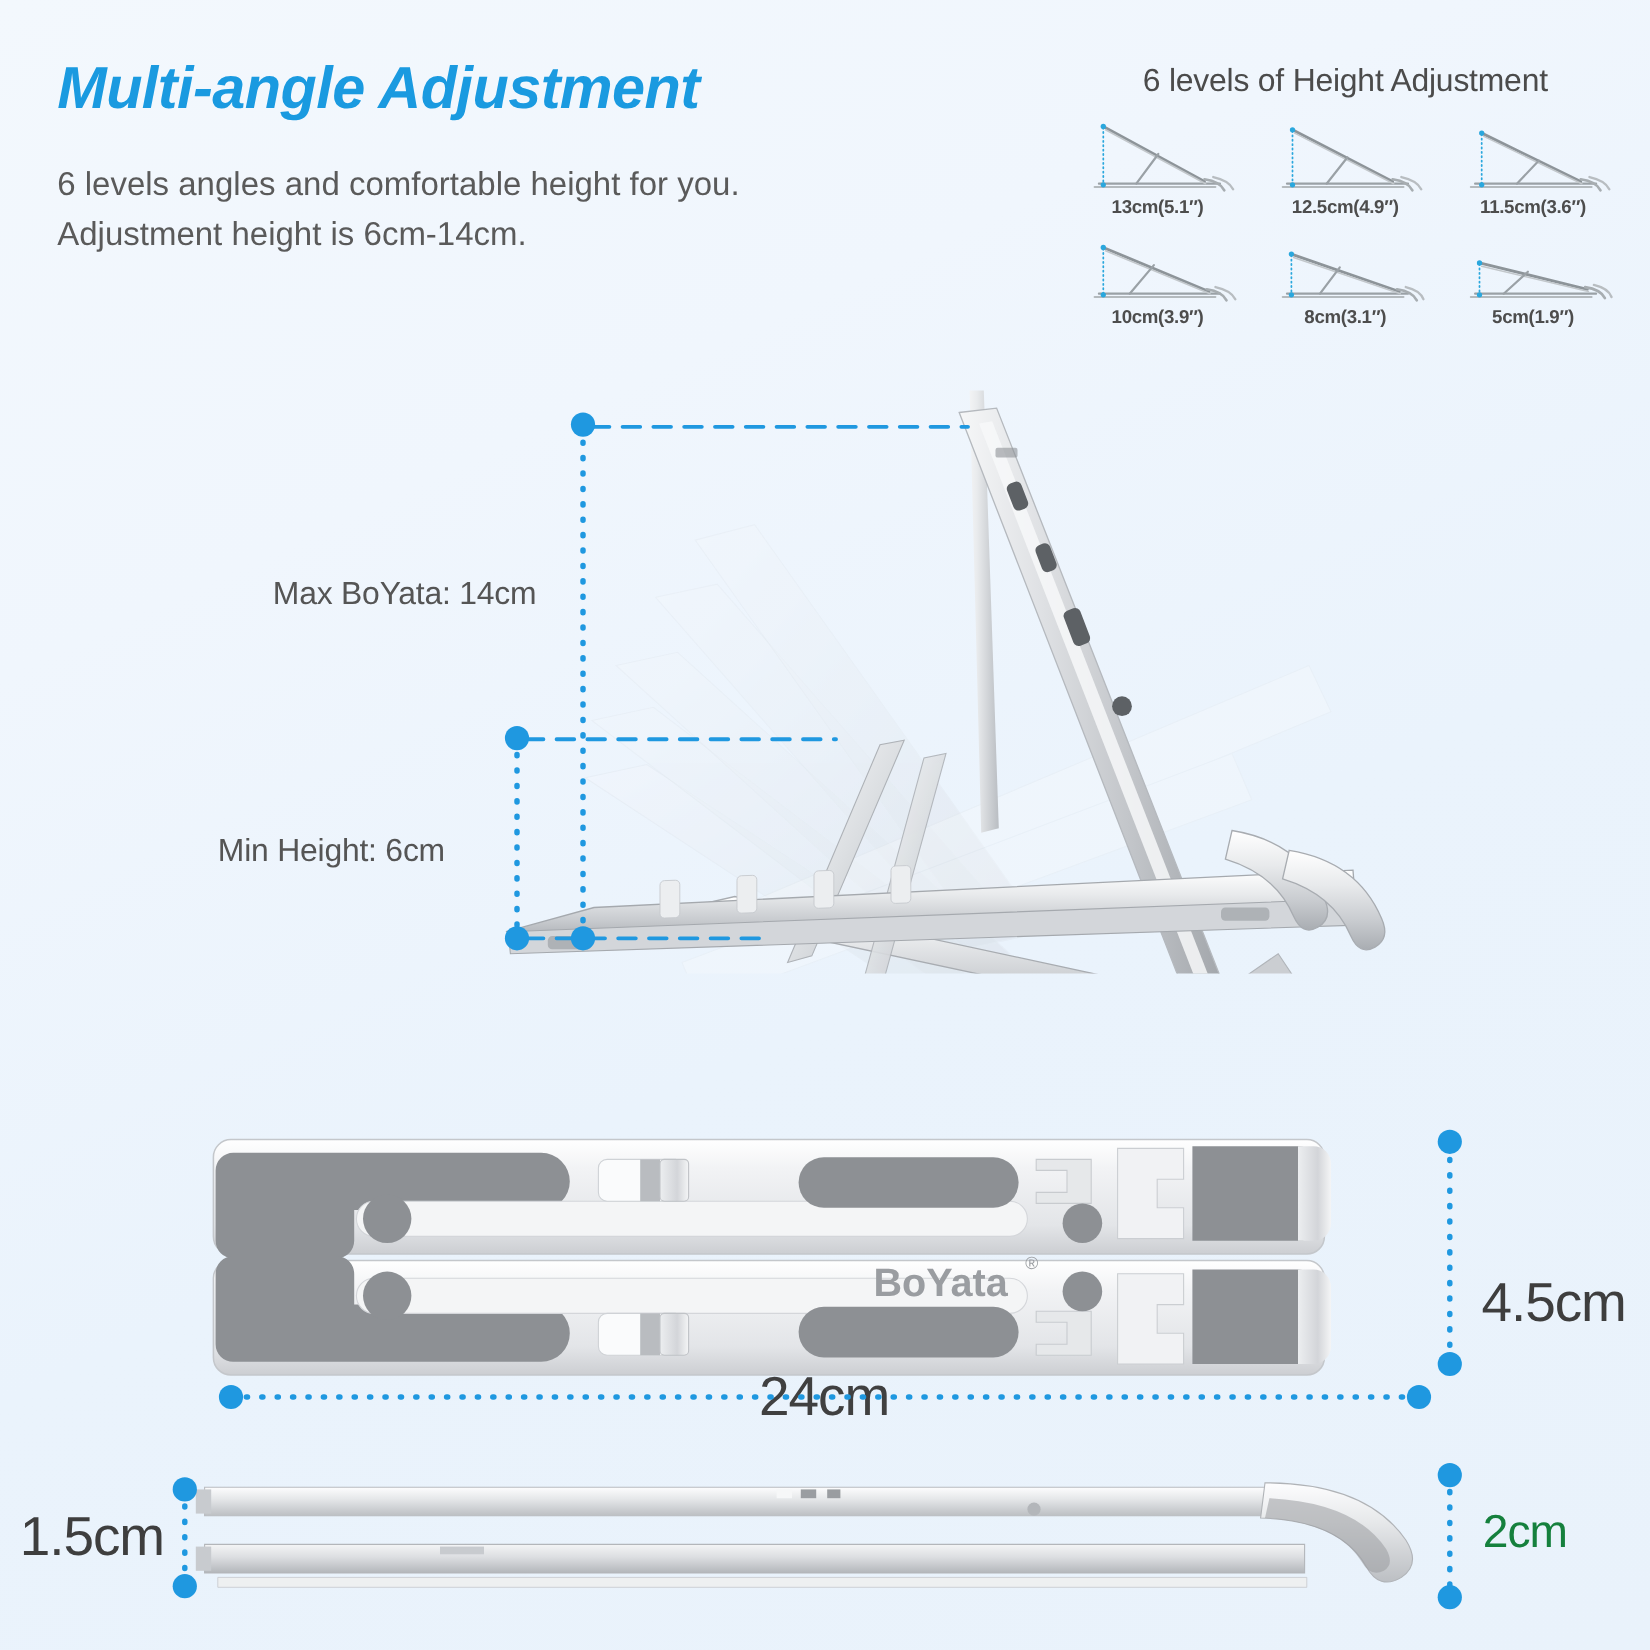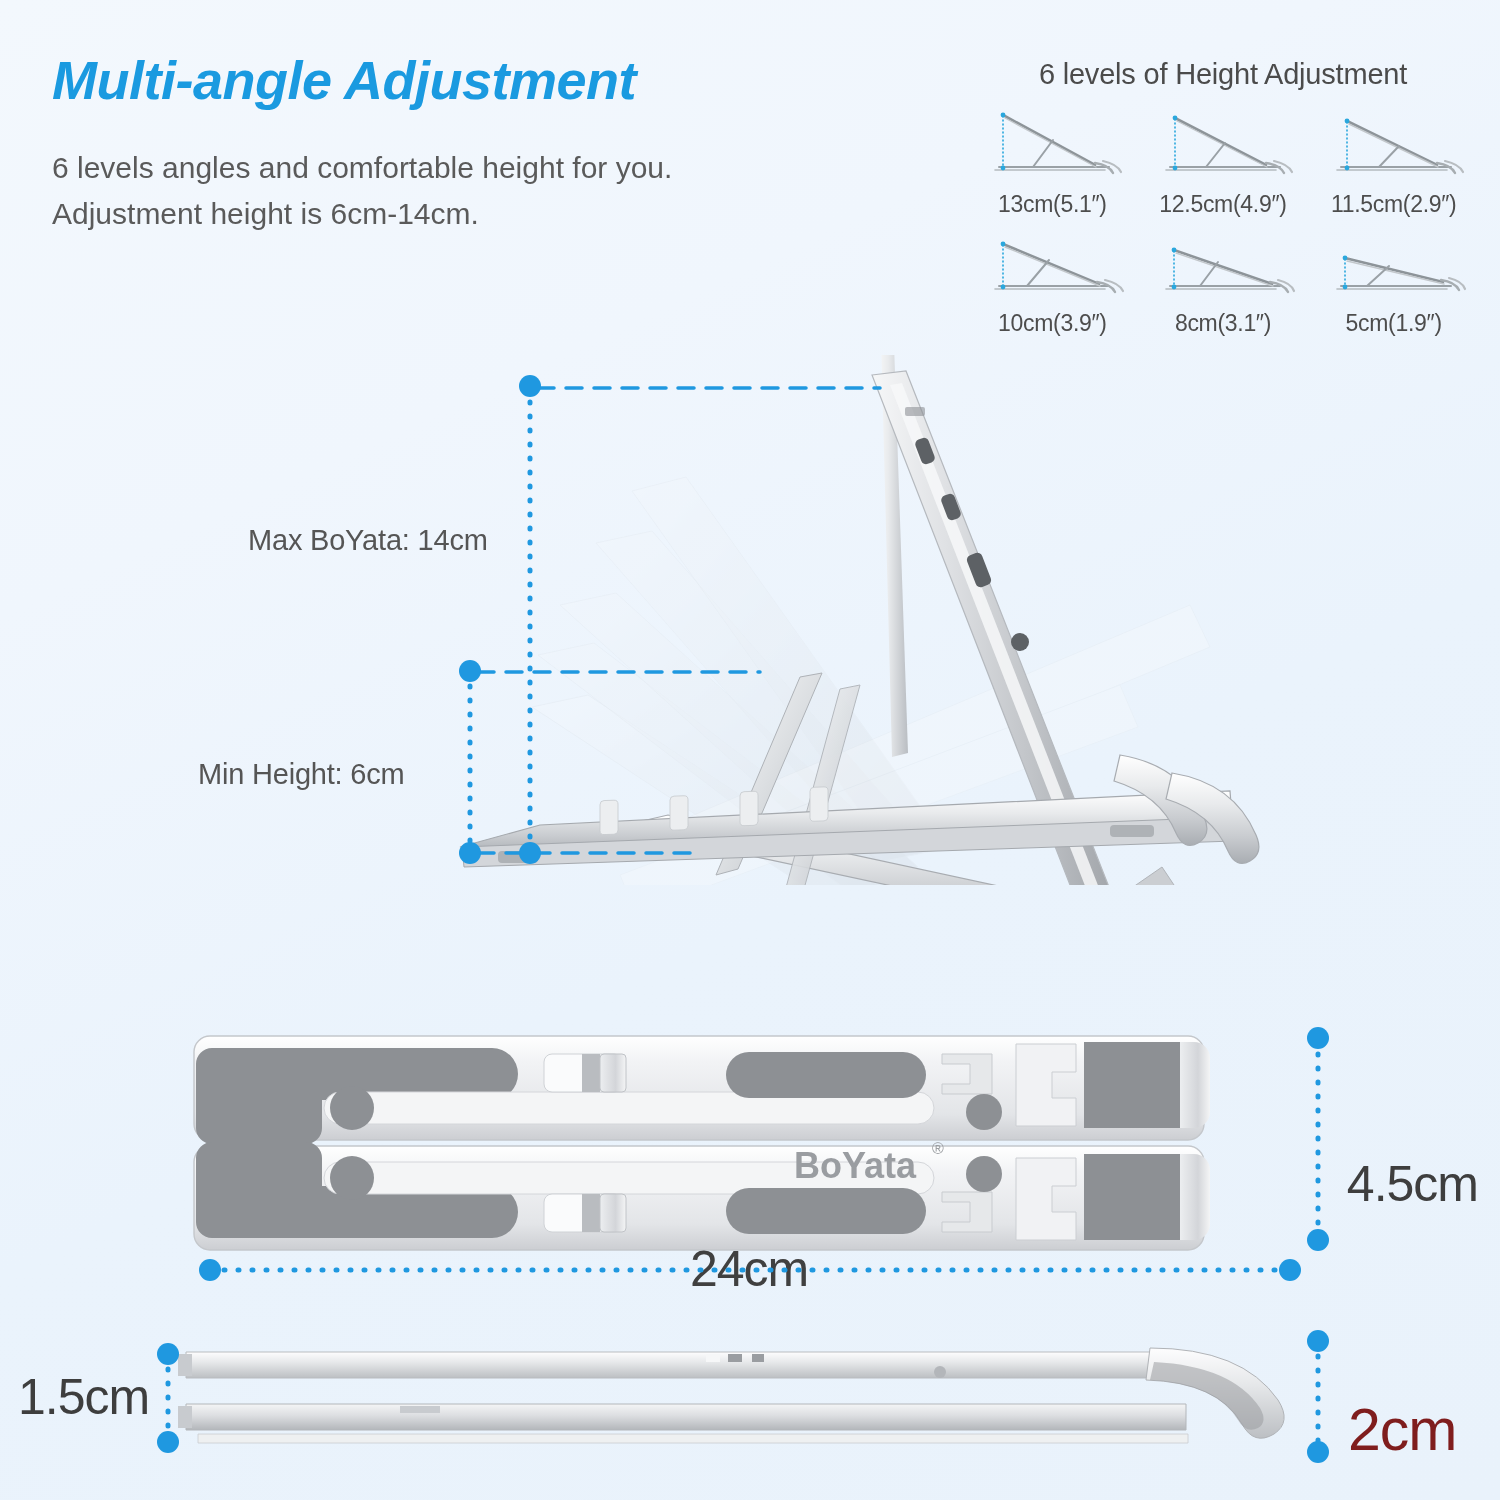--- a/index.html
+++ b/index.html
@@ -48,25 +48,26 @@
   #levels-grid {
     margin-top: 14px;
     display: grid;
     grid-template-columns: repeat(3, 1fr);
     row-gap: 6px;
     column-gap: 2px;
   }
   .level-cell { display:flex; flex-direction:column; align-items:center; }
   .level-icon { width: 150px; height: 72px; display:block; }
   .level-label {
-    font-size: 23px;
+    font-size: 17px;
     color: #4d4d4d;
-    margin-top: 14px;
+    margin-top: 2px;
     white-space: nowrap;
     letter-spacing: -0.3px;
+    font-weight: bold;
   }
 
   
   #hero { left: 420px; top: 355px; width: 1060px; height: 530px; }
   #hero svg { width:100%; height:100%; display:block; }
 
   
   .dim-text {
     font-size: 29px;
     color: #555;
@@ -81,21 +82,21 @@
   #topview svg { width:100%; height:100%; display:block; }
 
   #label-45 { right: 22px; top: 1155px; font-size: 50px; color:#3e3e3e; letter-spacing:-1px; }
   #label-24 { left: 690px; top: 1240px; font-size: 50px; color:#404040; letter-spacing:-1px; }
 
   
   #sideview { left: 150px; top: 1330px; width: 1180px; height: 150px; }
   #sideview svg { width:100%; height:100%; display:block; }
 
   #label-15 { left: 18px; top: 1368px; font-size: 50px; color:#3e3e3e; letter-spacing:-1px; }
-  #label-2  { left: 1348px; top: 1396px; font-size: 59px; color:#7f1d1d; letter-spacing:-1px; }
+  #label-2  { left: 1348px; top: 1368px; font-size: 42px; color:#15803d; letter-spacing:-1px; }
 
   
   #guides { position:absolute; inset:0; width:1500px; height:1500px; pointer-events:none; }
 </style>
 </head>
 <body>
 
 <div class="stage">
 
   <div class="abs" id="headline">
@@ -160,21 +161,21 @@
             <path d="M60 62 L80 41" stroke="#9aa1a6" stroke-width="2"></path>
             <path d="M118 58 q14 2 18 10" stroke="#a7adb1" stroke-width="2.4"></path>
             <path d="M126 56 q14 3 18 11" stroke="#b8bdc1" stroke-width="2.2"></path>
           </g>
           <g stroke="#2aa7dd" stroke-width="1.6" stroke-dasharray="1 3" stroke-linecap="round">
             <line x1="28" y1="17" x2="28" y2="63"></line>
           </g>
           <circle cx="28" cy="16" r="2.4" fill="#2aa7dd"></circle>
           <circle cx="28" cy="63" r="2.4" fill="#2aa7dd"></circle>
         </svg>
-        <div class="level-label">11.5cm(2.9″)</div>
+        <div class="level-label">11.5cm(3.6″)</div>
       </div>
 
       <div class="level-cell">
         <svg class="level-icon" viewBox="0 0 150 72">
           <g stroke="#8d9499" stroke-width="1.6" fill="none" stroke-linecap="round">
             <path d="M22 62 L132 62" stroke="#9aa1a6" stroke-width="2"></path>
             <path d="M18 65 L128 65" stroke="#b4babe" stroke-width="1.6"></path>
             <path d="M26 20 L122 60" stroke="#8d9499" stroke-width="2.6"></path>
             <path d="M28 23 L123 62" stroke="#c2c7cb" stroke-width="1.4"></path>
             <path d="M50 62 L72 36" stroke="#9aa1a6" stroke-width="2"></path>

